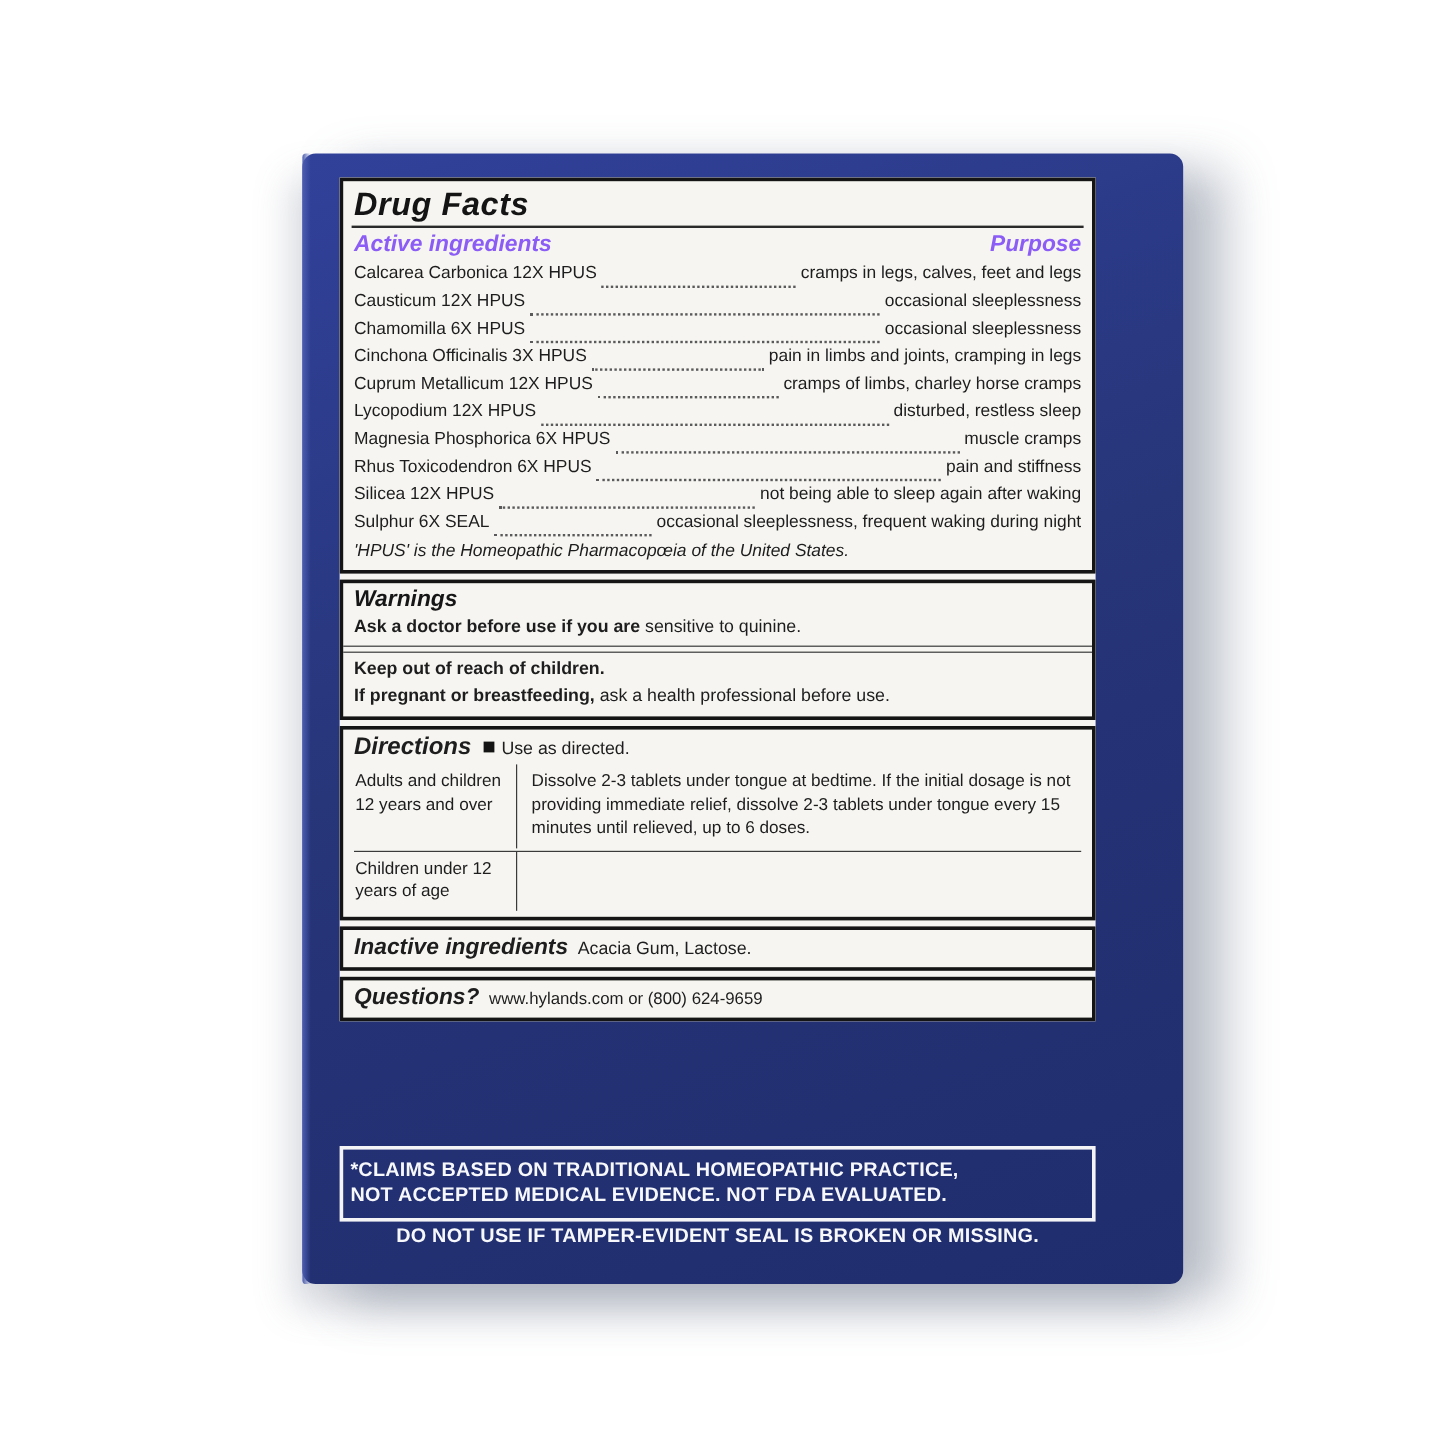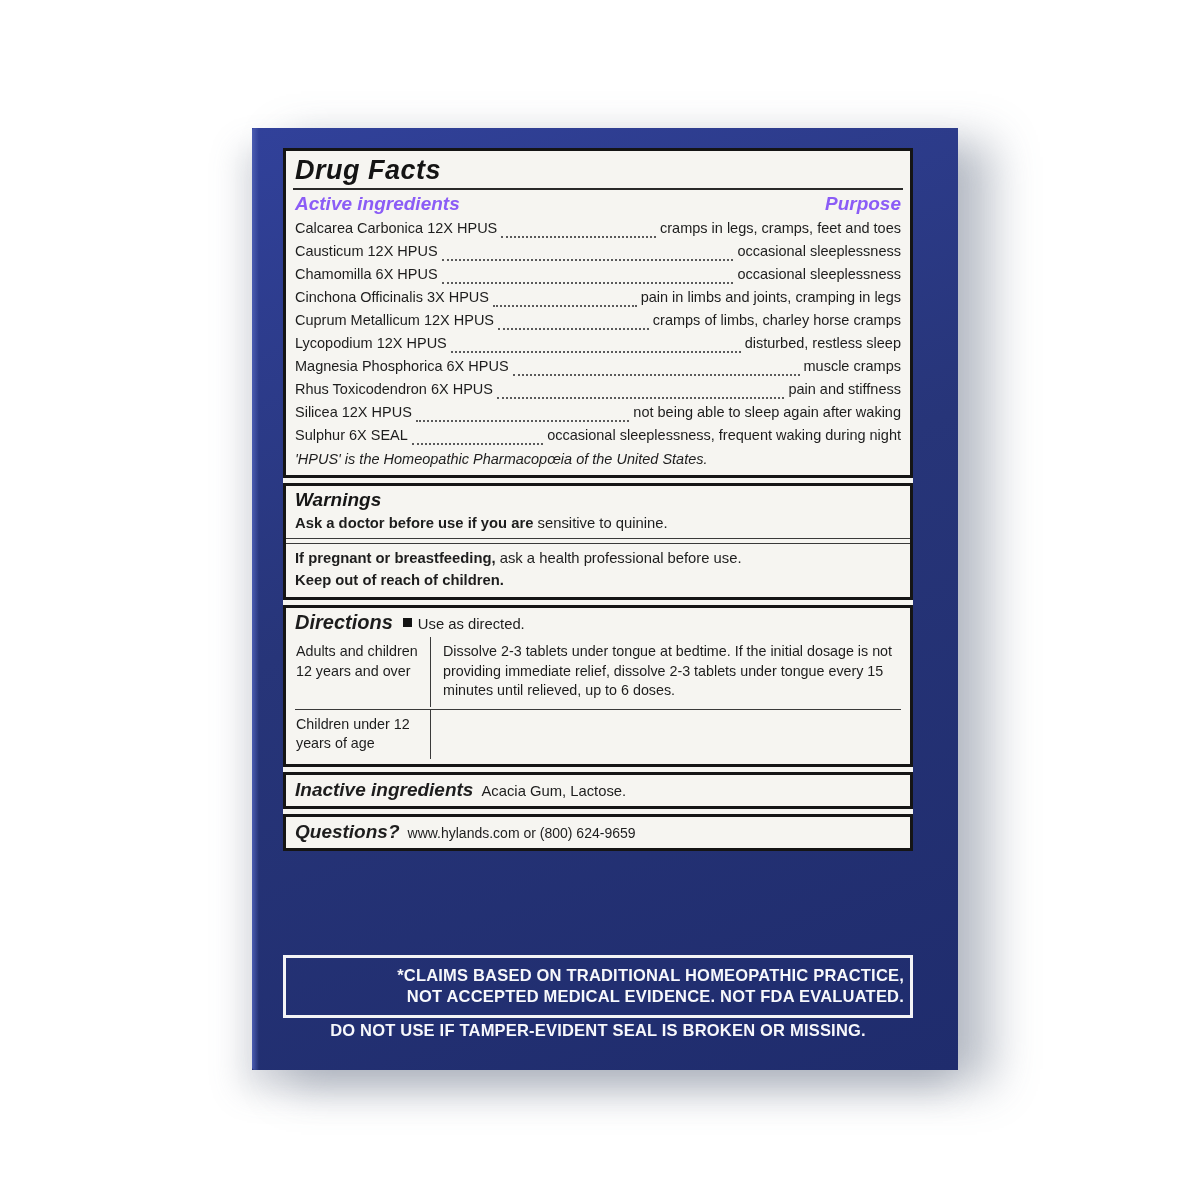--- a/index.html
+++ b/index.html
@@ -2,36 +2,36 @@
 <html><head>
 <meta charset="utf-8">
 <style>
   html,body{margin:0;padding:0;background:#ffffff;width:1200px;height:1200px;
     font-family:"Liberation Sans","DejaVu Sans",sans-serif;-webkit-font-smoothing:antialiased;}
   .stage{position:relative;width:1200px;height:1200px;overflow:hidden;background:#ffffff;}
 
   
   .package{position:absolute;left:252px;top:128px;width:706px;height:942px;
     background:linear-gradient(160deg,#31419a 0%,#273579 45%,#1f2c6d 100%);
-    border-radius:0;
-    box-shadow:34px 14px 42px rgba(105,115,135,.45),-10px 20px 30px rgba(110,120,140,.25);}
+    border-radius:11px;
+    box-shadow:34px 14px 42px rgba(105,115,135,.45),-10px 20px 30px rgba(110,120,140,.25);padding-left:28px;}
   .package::before{content:"";position:absolute;left:0;top:0;bottom:0;width:7px;
     background:linear-gradient(90deg,#4b5db1 0%,rgba(75,93,177,0) 100%);border-radius:3px 0 0 3px;}
 
   
   .panel-stack{position:absolute;left:31px;top:20px;width:630px;display:flex;flex-direction:column;gap:5px;background:#f6f5f1;}
   .box{background:#f6f5f1;border:3px solid #151515;padding:3px 9px 5px 9px;color:#1d1d1d;box-sizing:border-box;}
 
   .df-title{margin:1px 0 2px 0;font-size:27px;font-style:italic;font-weight:bold;letter-spacing:.5px;color:#141414;}
   .rule{border-top:2px solid #2a2a2a;margin:1px -2px 3px -2px;}
 
   .ai-header{display:flex;justify-content:space-between;align-items:baseline;
     font-size:19px;font-style:italic;font-weight:bold;margin:1px 0 2px 0;color:#8b5cf6;}
 
-  .ing-row{display:flex;align-items:center;font-size:14.5px;line-height:23px;white-space:nowrap;}
+  .ing-row{display:flex;align-items:flex-end;font-size:14.5px;line-height:23px;white-space:nowrap;}
   .ing-name{flex:0 0 auto;}
   .leader{flex:1 1 auto;margin:0 4px;border-bottom:2px dotted #5a5a5a;height:16px;min-width:12px;}
   .ing-purpose{flex:0 0 auto;text-align:right;}
   .footnote{font-size:14.5px;font-style:italic;line-height:22px;margin-top:1px;}
 
   h2.sec-head{margin:0 0 2px 0;font-size:19px;font-style:italic;font-weight:bold;color:#161616;}
   .bullet-line{display:flex;font-size:14.8px;line-height:20px;}
   .sq{flex:0 0 auto;width:9px;height:9px;background:#141414;margin:5px 7px 0 2px;display:inline-block;}
 
   .warn-line{font-size:14.8px;line-height:21px;margin:1px 0;}
@@ -47,21 +47,21 @@
   .dir-col1{flex:0 0 128px;padding:5px 6px 5px 1px;border-right:1.5px solid #3a3a3a;}
   .dir-col2{flex:1 1 auto;padding:5px 0 6px 12px;}
 
   .inline-box{display:flex;align-items:baseline;gap:8px;padding-top:4px;padding-bottom:5px;}
   .inline-box h2{margin:0;font-size:19px;font-style:italic;font-weight:bold;white-space:nowrap;}
   .inline-text{font-size:14.8px;}
   .q-text{font-size:14px;}
 
   
   .claims-box{position:absolute;left:31px;top:827px;width:630px;box-sizing:border-box;
-    border:3px solid #f4f4f6;padding:7px 6px 8px 6px;text-align:right;color:#f7f8fb;
+    border:3px solid #f4f4f6;padding:7px 6px 8px 6px;text-align:left;color:#f7f8fb;
     font-weight:bold;font-size:16.5px;line-height:21px;letter-spacing:.2px;}
   .tamper{position:absolute;left:31px;top:893px;width:630px;text-align:center;color:#f7f8fb;
     font-weight:bold;font-size:16.5px;letter-spacing:.2px;}
 </style>
 </head>
 <body>
 
 <div class="stage">
   <div class="package">
 
@@ -71,21 +71,21 @@
         <h1 class="df-title">Drug Facts</h1>
         <div class="rule"></div>
         <div class="ai-header">
           <span>Active ingredients</span>
           <span>Purpose</span>
         </div>
 
         <div class="ing-row">
           <span class="ing-name">Calcarea Carbonica 12X HPUS</span>
           <span class="leader"></span>
-          <span class="ing-purpose">cramps in legs, cramps, feet and toes</span>
+          <span class="ing-purpose">cramps in legs, calves, feet and legs</span>
         </div>
         <div class="ing-row">
           <span class="ing-name">Causticum 12X HPUS</span>
           <span class="leader"></span>
           <span class="ing-purpose">occasional sleeplessness</span>
         </div>
         <div class="ing-row">
           <span class="ing-name">Chamomilla 6X HPUS</span>
           <span class="leader"></span>
           <span class="ing-purpose">occasional sleeplessness</span>
@@ -132,26 +132,26 @@
 
       <section class="box">
         <h2 class="sec-head">Warnings</h2>
         <div class="warn-line">
           <b>Ask a doctor before use if you are</b>
           <span>sensitive to quinine.</span>
         </div>
         <div class="w-rule"></div>
         <div class="w-rule"></div>
         <div class="warn-line">
+          <b>Keep out of reach of children.</b>
+          <span></span>
+        </div>
+        <div class="warn-line">
           <b>If pregnant or breastfeeding,</b>
           <span>ask a health professional before use.</span>
-        </div>
-        <div class="warn-line">
-          <b>Keep out of reach of children.</b>
-          <span></span>
         </div>
       </section>
 
       <section class="box">
         <div class="dir-head">
           <h2>Directions</h2>
           <span class="sq"></span>
           <span class="dir-note">Use as directed.</span>
         </div>
         <div class="dir-row">

